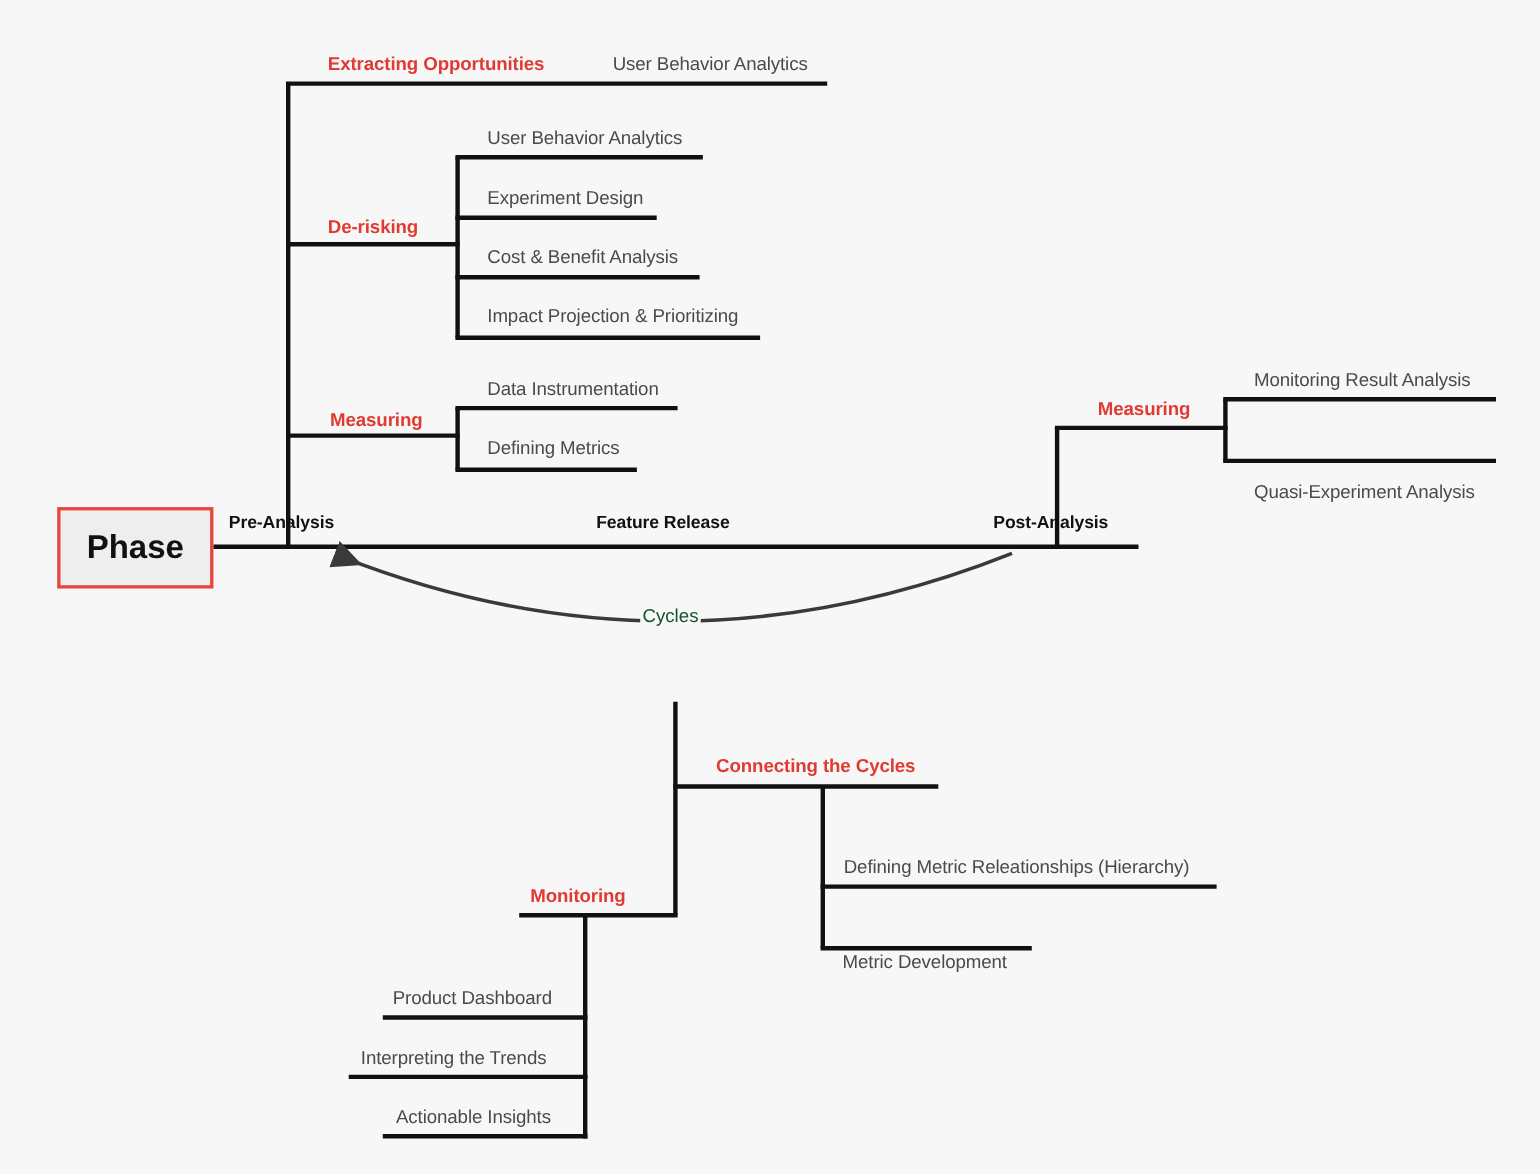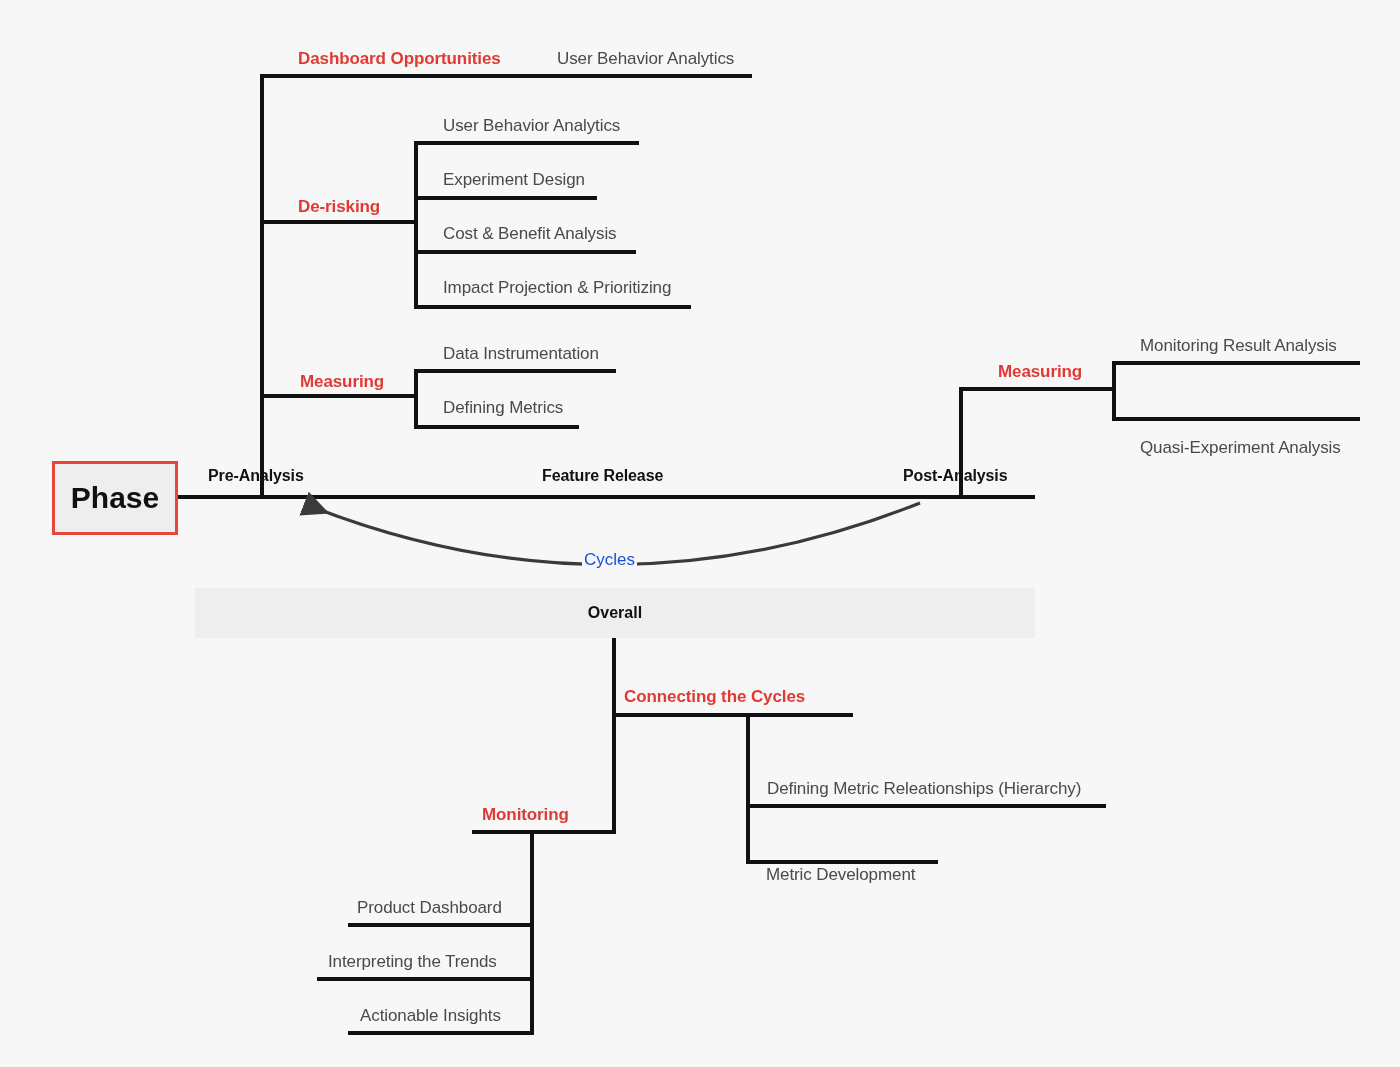--- a/index.html
+++ b/index.html
@@ -42,30 +42,30 @@
     letter-spacing: -0.1px;
   }
   
   .phase-lbl {
     color: #111111;
     font-weight: bold;
     font-size: 16px;
     letter-spacing: -0.1px;
   }
   .cycles-lbl {
-    color: #1d4ed8;
+    color: #14532d;
     font-weight: normal;
     font-size: 17px;
     text-align: right;
   }
   #phase-box {
     position: absolute;
     left: 52px;
     top: 461px;
-    width: 126px;
+    width: 142px;
     height: 74px;
     background: #eeeeee;
     border: 3px solid #e8453c;
     box-sizing: border-box;
   }
   #phase-box .txt {
     position: absolute;
     left: 0; right: 0;
     top: 50%;
     transform: translateY(-50%);
@@ -143,48 +143,45 @@
     <line x1="532" y1="832" x2="532" y2="1035" stroke="#111111" stroke-width="4"></line>
     <line x1="534" y1="925" x2="348" y2="925" stroke="#111111" stroke-width="4"></line>
     <line x1="534" y1="979" x2="317" y2="979" stroke="#111111" stroke-width="4"></line>
     <line x1="534" y1="1033" x2="348" y2="1033" stroke="#111111" stroke-width="4"></line>
   </svg>
 
   <div id="phase-box">
     <span class="txt">Phase</span>
   </div>
 
-  <div id="overall-bar">
-    <span class="txt">Overall</span>
-  </div>
 
   <div class="lbl phase-lbl" style="left:208px; top:468px;">Pre-Analysis</div>
   <div class="lbl phase-lbl" style="left:542px; top:468px;">Feature Release</div>
   <div class="lbl phase-lbl" style="left:903px; top:468px;">Post-Analysis</div>
 
   <div class="lbl cycles-lbl" style="left:582px; top:551px; background:#f7f7f7; padding:0 2px;">Cycles</div>
 
-  <div class="lbl cat" style="left:298px; top:50px;">Dashboard Opportunities</div>
+  <div class="lbl cat" style="left:298px; top:50px;">Extracting Opportunities</div>
   <div class="lbl leaf" style="left:557px; top:50px;">User Behavior Analytics</div>
 
   <div class="lbl cat" style="left:298px; top:198px;">De-risking</div>
   <div class="lbl leaf" style="left:443px; top:117px;">User Behavior Analytics</div>
   <div class="lbl leaf" style="left:443px; top:171px;">Experiment Design</div>
   <div class="lbl leaf" style="left:443px; top:225px;">Cost &amp; Benefit Analysis</div>
   <div class="lbl leaf" style="left:443px; top:279px;">Impact Projection &amp; Prioritizing</div>
 
   <div class="lbl cat" style="left:300px; top:373px;">Measuring</div>
   <div class="lbl leaf" style="left:443px; top:345px;">Data Instrumentation</div>
   <div class="lbl leaf" style="left:443px; top:399px;">Defining Metrics</div>
 
   <div class="lbl cat" style="left:998px; top:363px;">Measuring</div>
   <div class="lbl leaf" style="left:1140px; top:337px;">Monitoring Result Analysis</div>
   <div class="lbl leaf" style="left:1140px; top:391px;margin-top:48px;">Quasi-Experiment Analysis</div>
 
-  <div class="lbl cat" style="left:624px; top:688px;">Connecting the Cycles</div>
+  <div class="lbl cat" style="left:651px; top:688px;">Connecting the Cycles</div>
   <div class="lbl leaf" style="left:767px; top:780px;">Defining Metric Releationships (Hierarchy)</div>
   <div class="lbl leaf" style="left:766px; top:834px;margin-top:32px;">Metric Development</div>
 
   <div class="lbl cat" style="left:482px; top:806px;">Monitoring</div>
   <div class="lbl leaf" style="left:357px; top:899px;">Product Dashboard</div>
   <div class="lbl leaf" style="left:328px; top:953px;">Interpreting the Trends</div>
   <div class="lbl leaf" style="left:360px; top:1007px;">Actionable Insights</div>
 
 </div>
 

